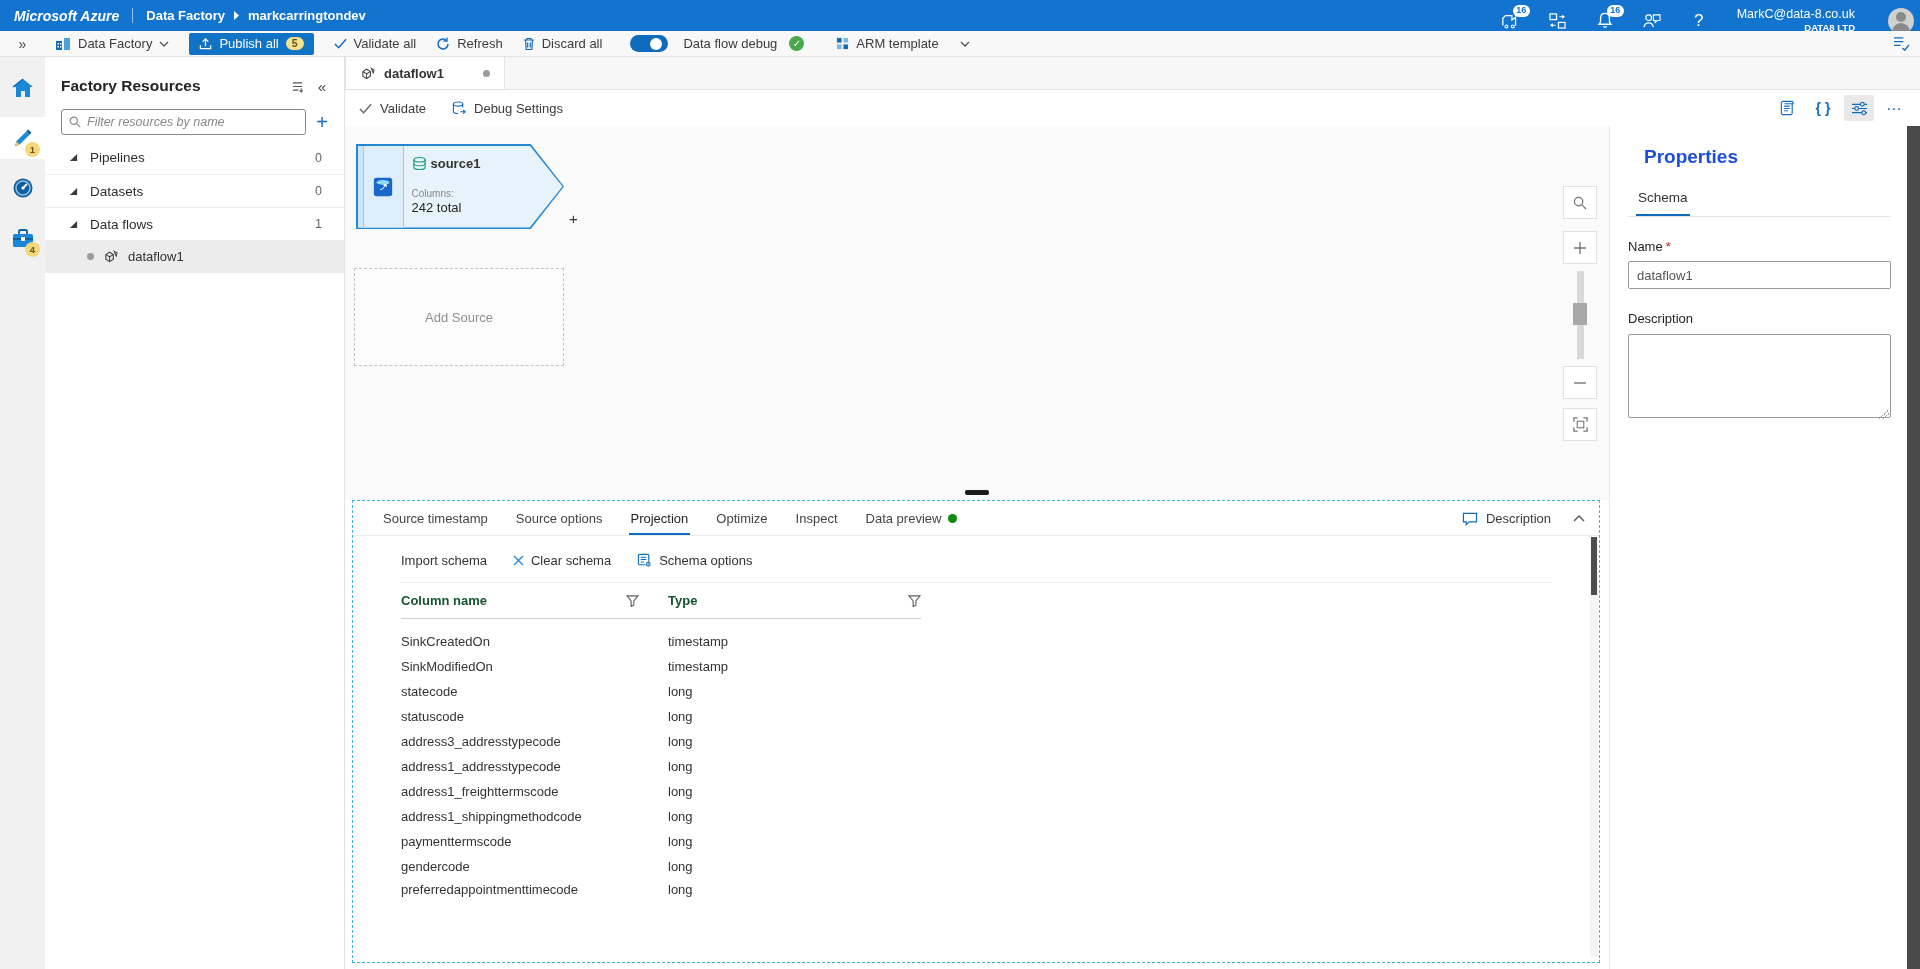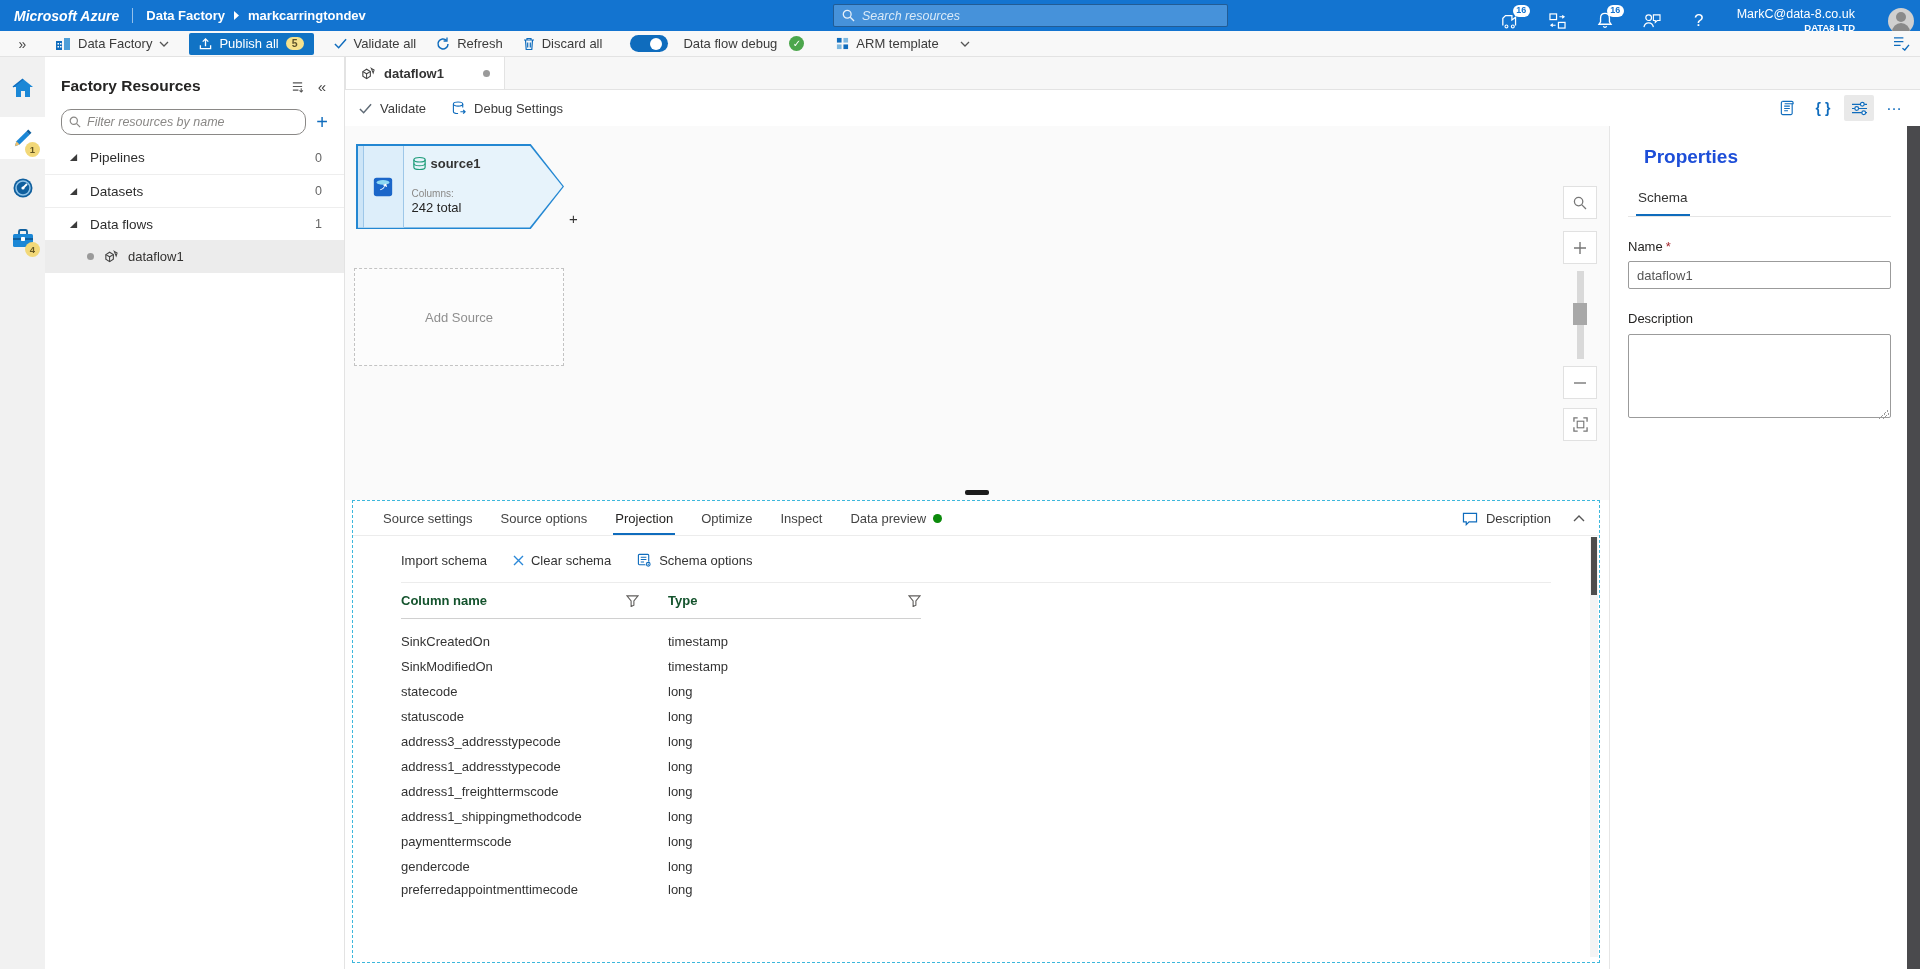--- a/index.html
+++ b/index.html
@@ -38,21 +38,21 @@
 .main{display:flex;height:912px;}
 .rail{width:45px;background:#f1f1f1;display:flex;flex-direction:column;align-items:center;padding-top:10px;gap:8px;flex:none;}
 .rail-item{width:45px;height:42px;display:flex;align-items:center;justify-content:center;position:relative;cursor:pointer;}
 .rail-item.sel{background:#fff;}
 .badge-y{position:absolute;bottom:2px;right:5px;background:#f2d878;color:#645622;border-radius:50%;width:15px;height:15px;font-size:9.5px;font-weight:bold;display:flex;align-items:center;justify-content:center;}
 .sidebar{width:300px;background:#fff;border-right:1px solid #e3e3e3;flex:none;padding-top:20px;}
 .sb-head{display:flex;align-items:center;padding:0 18px 0 16px;}
 .sb-title{font-size:15.5px;font-weight:bold;color:#252423;flex:1;}
 .sb-head .hicon{margin-left:14px;cursor:pointer;color:#444;}
 .sb-filter-row{display:flex;align-items:center;margin:14px 16px 6px 16px;gap:10px;}
-.sb-filter{flex:1;height:26px;border:1px solid #8a8886;border-radius:10px;display:flex;align-items:center;padding:0 7px;gap:6px;}
+.sb-filter{flex:1;height:26px;border:1px solid #8a8886;border-radius:3px;display:flex;align-items:center;padding:0 7px;gap:6px;}
 .sb-filter input{border:none;outline:none;width:100%;font-style:italic;font-size:12.5px;color:#666;font-family:"Liberation Sans",sans-serif;}
 .sb-filter input::placeholder{color:#8a8886;}
 .plus-btn{color:#0f6cbd;font-size:20px;font-weight:normal;cursor:pointer;line-height:1;}
 .tree{margin-top:4px;}
 .tree-sec{display:flex;align-items:center;height:33px;padding:0 22px 0 24px;border-top:1px solid #eee;cursor:pointer;}
 .tree-sec:first-child{border-top:none;}
 .tree-sec .lbl{margin-left:12px;flex:1;color:#2d2d2d;font-size:13.5px;}
 .tree-sec .cnt{color:#666;font-size:12.5px;}
 .tree-leaf{display:flex;align-items:center;height:33px;padding-left:42px;background:#ececec;cursor:pointer;gap:9px;}
 .dot-gray{width:7px;height:7px;border-radius:50%;background:#9a9a9a;flex:none;}
@@ -135,29 +135,20 @@
   <span class="brand">Microsoft Azure</span>
   <span class="tb-divider"></span>
   <span class="crumb">Data Factory</span>
   <span class="crumb-sep">
     <svg width="7" height="9" viewBox="0 0 7 9">
         <path d="M1 0l5 4.5L1 9z" fill="#fff"></path>
       </svg>
   </span>
   <span class="crumb second">markcarringtondev</span>
 
-  <div class="search-pill">
-    <span>
-      <svg width="13" height="13" viewBox="0 0 14 14">
-          <circle cx="5.6" cy="5.6" r="4.2" fill="none" stroke="#e7f1fa" stroke-width="1.4"></circle>
-          <line x1="8.9" y1="8.9" x2="13" y2="13" stroke="#e7f1fa" stroke-width="1.4"></line>
-        </svg>
-    </span>
-    <input type="text" placeholder="Search resources" style="">
-  </div>
 
   <div class="top-icons">
     <div class="ticon">
       <svg width="20" height="16" viewBox="0 0 22 16">
           <path d="M2 13V5l3-3h7v5l4-3v9" fill="none" stroke="#fff" stroke-width="1.4"></path>
           <circle cx="6" cy="14" r="1.6" fill="none" stroke="#fff" stroke-width="1.2"></circle>
           <circle cx="13" cy="14" r="1.6" fill="none" stroke="#fff" stroke-width="1.2"></circle>
         </svg>
       <span class="badge-w">16</span>
     </div>
@@ -475,21 +466,21 @@
                 </svg>
             </div>
           </div>
 
           <div class="drag-handle"></div>
         </div>
 
         <div class="bottom-panel">
           <div class="bp-tabs">
             <div class="bp-tab">
-                <span>Source settings</span>
+                <span>Source timestamp</span>
               </div>
             <div class="bp-tab">
                 <span>Source options</span>
               </div>
             <div class="bp-tab active">
                 <span>Projection</span>
               </div>
             <div class="bp-tab">
                 <span>Optimize</span>
               </div>

